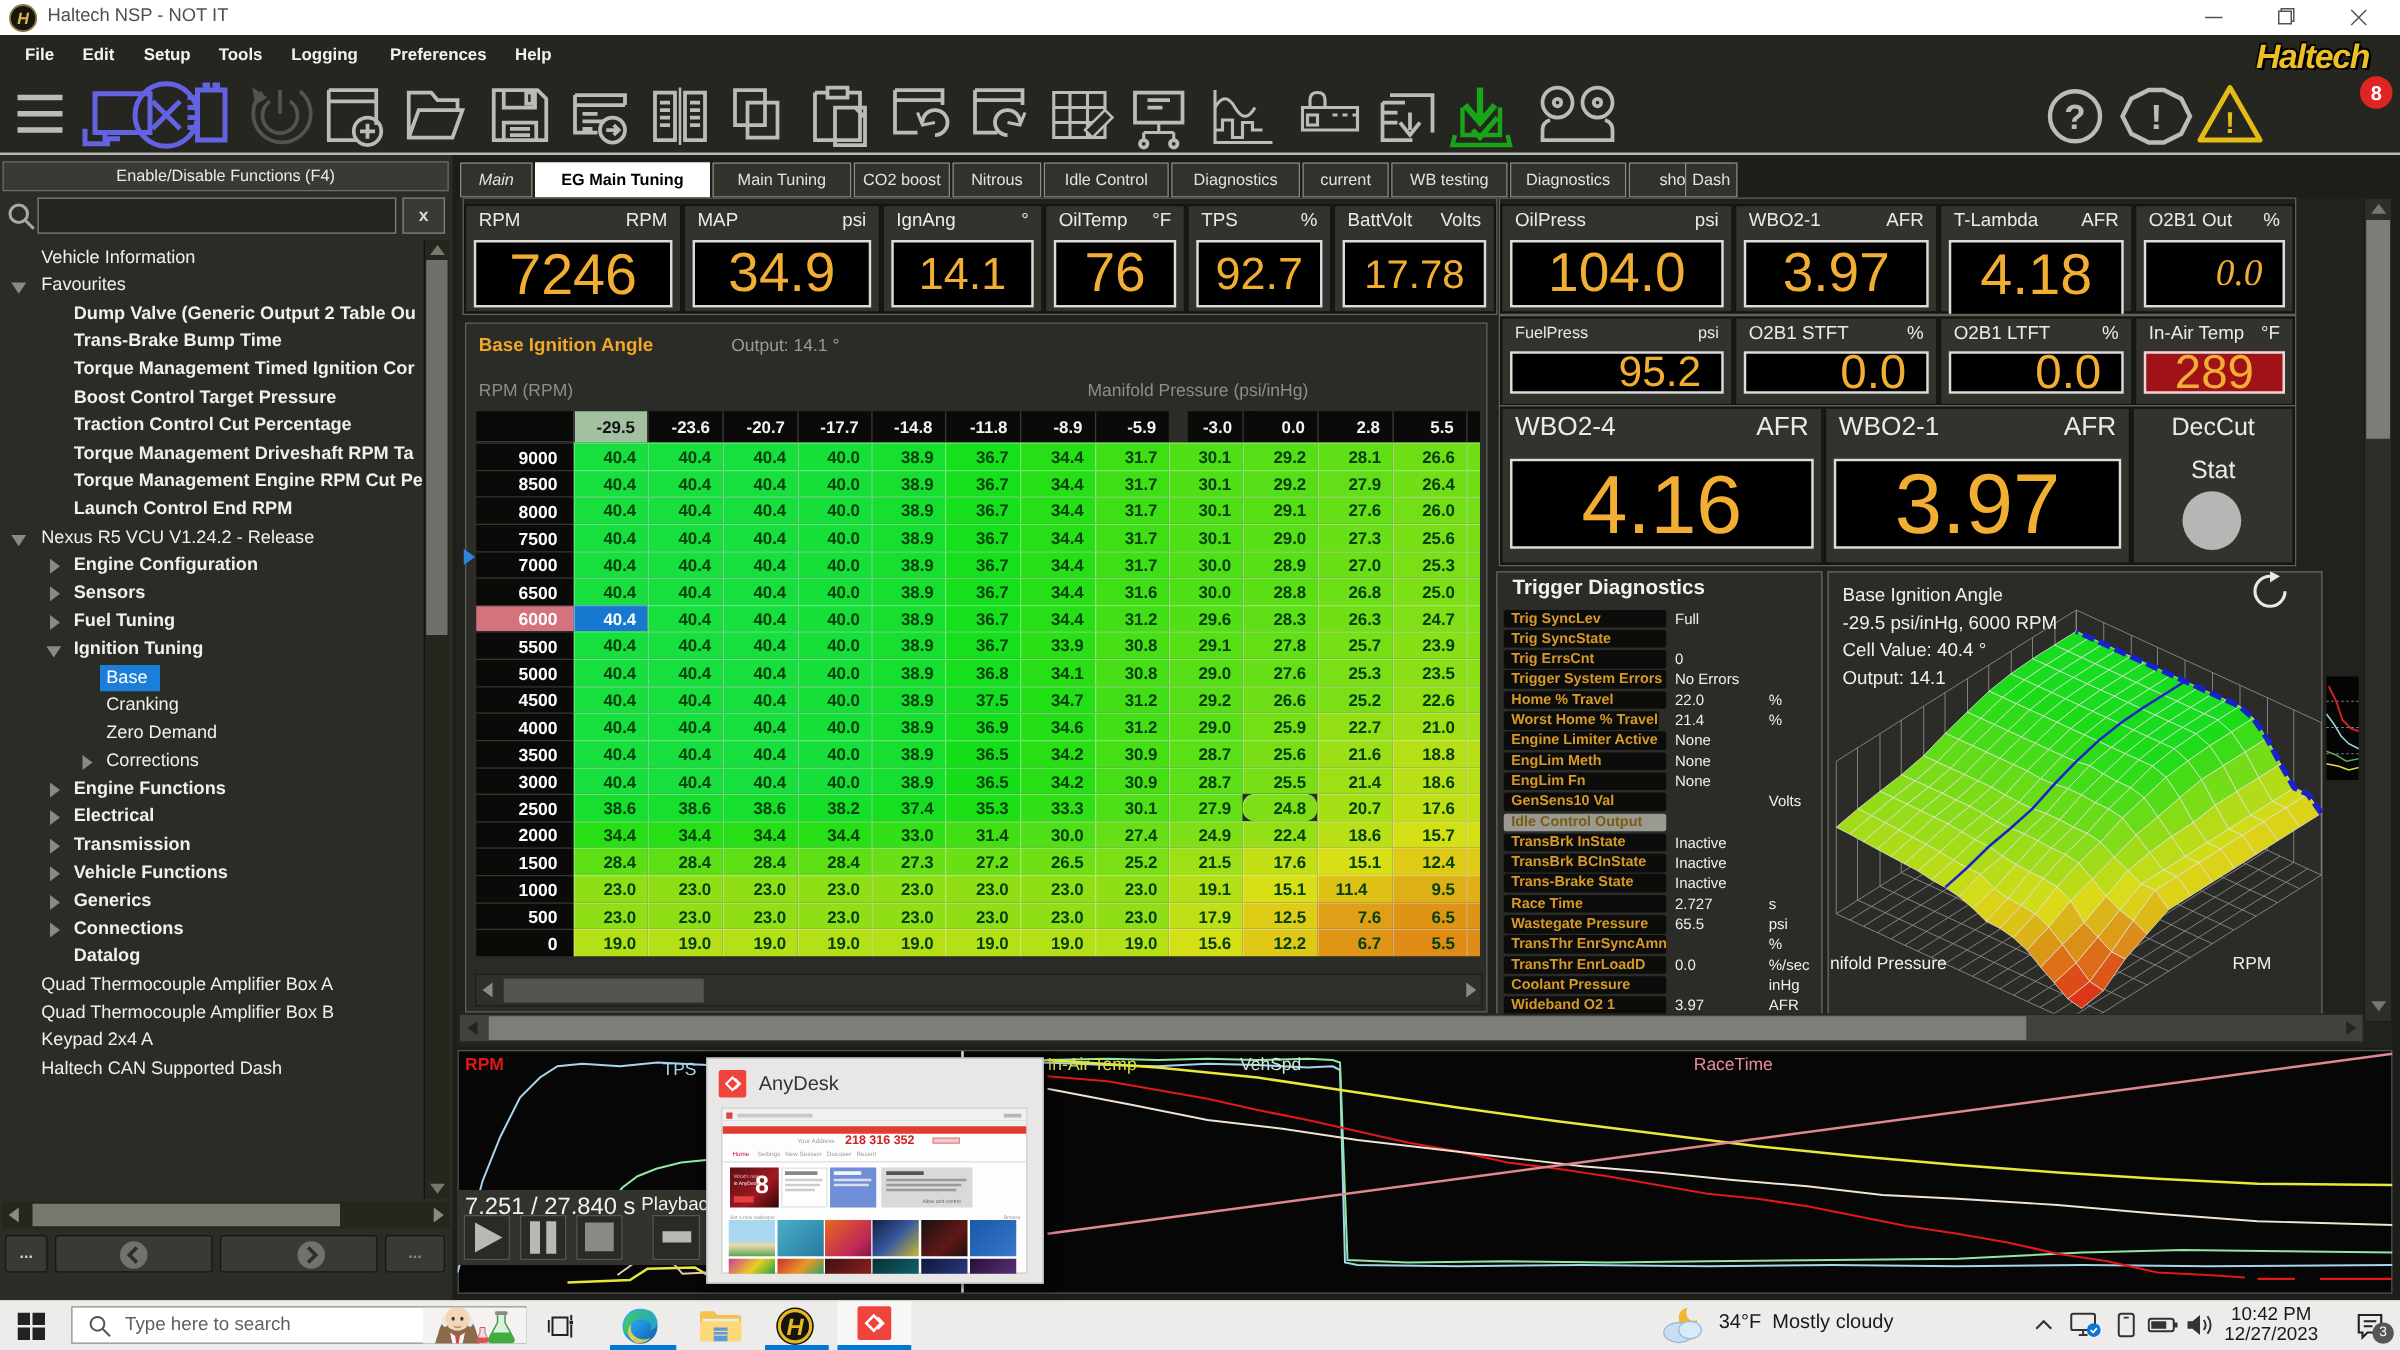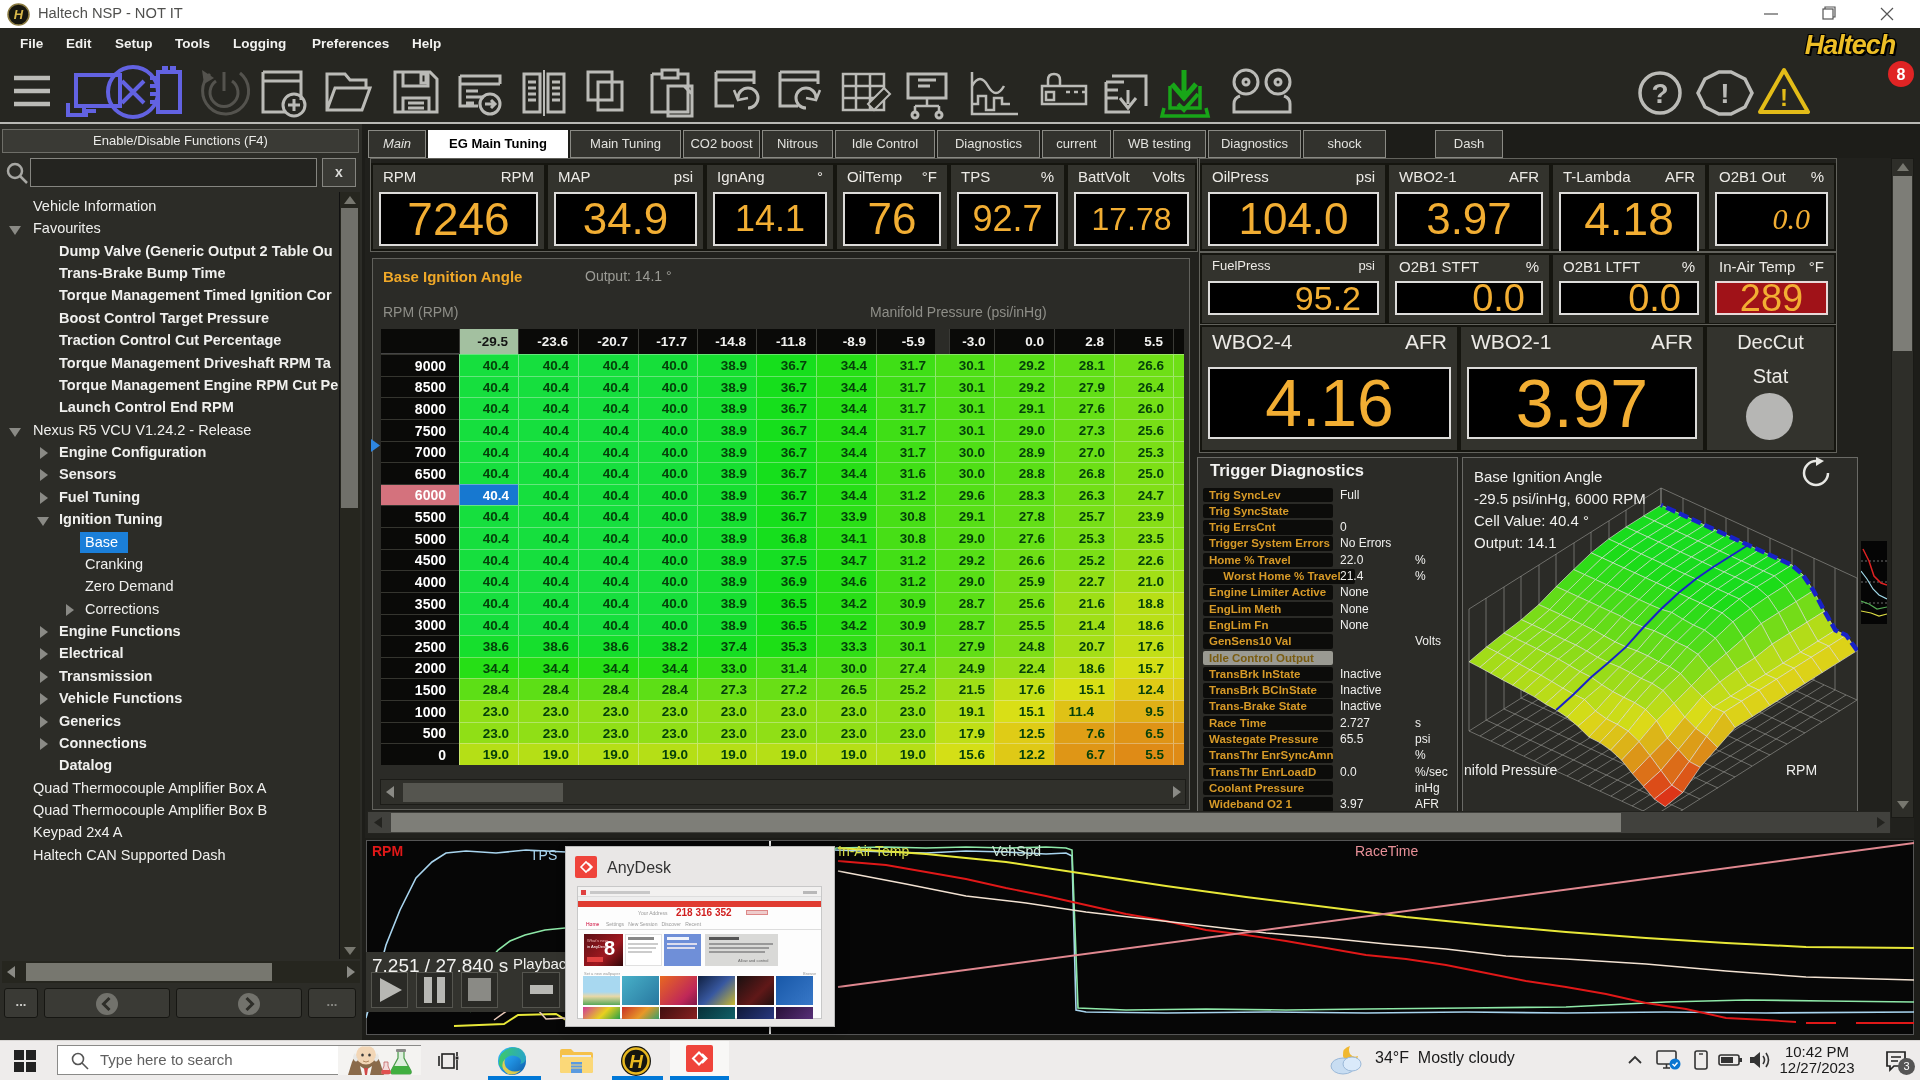--- a/index.html
+++ b/index.html
@@ -240,21 +240,21 @@
 <div class="tabx" style="left:428px;width:140px;background:#fff;color:#000;font-weight:bold;border-color:#fff;">EG Main Tuning</div>
 <div class="tabx" style="left:570px;width:111px;">Main Tuning</div>
 <div class="tabx" style="left:683px;width:77px;">CO2 boost</div>
 <div class="tabx" style="left:762px;width:71px;">Nitrous</div>
 <div class="tabx" style="left:835px;width:100px;">Idle Control</div>
 <div class="tabx" style="left:937px;width:103px;">Diagnostics</div>
 <div class="tabx" style="left:1042px;width:69px;">current</div>
 <div class="tabx" style="left:1113px;width:93px;">WB testing</div>
 <div class="tabx" style="left:1208px;width:93px;">Diagnostics</div>
 <div class="tabx" style="left:1303px;width:83px;">shock</div>
-<div class="tabx" style="left:1435px;width:68px;">Dash</div>
+<div class="tabx" style="left:1348px;width:42px;">Dash</div>
 <div class="abs" style="left:365px;top:158px;width:1549px;height:680px;background:#21211d;"></div>
 <div class="gcell" style="left:371px;top:163px;width:175px;height:88px;"></div>
 <div class="glabel" style="left:383px;top:168px;font-size:15px;">RPM</div>
 <div class="glabel" style="left:371px;top:168px;width:163px;text-align:right;font-size:15px;">RPM</div>
 <div class="gbox" style="left:379px;top:192px;width:159px;height:54px;font-size:46px;text-align:center;line-height:50px;">7246</div>
 <div class="gcell" style="left:546px;top:163px;width:159px;height:88px;"></div>
 <div class="glabel" style="left:558px;top:168px;font-size:15px;">MAP</div>
 <div class="glabel" style="left:546px;top:168px;width:147px;text-align:right;font-size:15px;">psi</div>
 <div class="gbox" style="left:554px;top:192px;width:143px;height:54px;font-size:44px;text-align:center;line-height:50px;">34.9</div>
 <div class="gcell" style="left:705px;top:163px;width:130px;height:88px;"></div>
@@ -526,21 +526,21 @@
 <div class="abs" style="left:381px;top:635px;width:78px;height:22px;background:#0a0a08;color:#fff;font-size:14px;font-weight:bold;text-align:right;line-height:22px;padding-right:13px;border-top:1px solid #35352f;">2500</div>
 <div class="abs" style="left:459px;top:635px;width:59px;height:22px;background:#16df2d;color:#05400a;font-size:13.5px;font-weight:600;text-align:right;line-height:22px;padding-right:9px;border-left:1px solid rgba(230,242,230,0.42);border-top:1px solid rgba(230,242,230,0.38);">38.6</div>
 <div class="abs" style="left:518px;top:635px;width:60px;height:22px;background:#16df2d;color:#05400a;font-size:13.5px;font-weight:600;text-align:right;line-height:22px;padding-right:9px;border-left:1px solid rgba(230,242,230,0.42);border-top:1px solid rgba(230,242,230,0.38);">38.6</div>
 <div class="abs" style="left:578px;top:635px;width:60px;height:22px;background:#16df2d;color:#05400a;font-size:13.5px;font-weight:600;text-align:right;line-height:22px;padding-right:9px;border-left:1px solid rgba(230,242,230,0.42);border-top:1px solid rgba(230,242,230,0.38);">38.6</div>
 <div class="abs" style="left:638px;top:635px;width:59px;height:22px;background:#16df2a;color:#05400a;font-size:13.5px;font-weight:600;text-align:right;line-height:22px;padding-right:9px;border-left:1px solid rgba(230,242,230,0.42);border-top:1px solid rgba(230,242,230,0.38);">38.2</div>
 <div class="abs" style="left:697px;top:635px;width:59px;height:22px;background:#16df22;color:#05400a;font-size:13.5px;font-weight:600;text-align:right;line-height:22px;padding-right:9px;border-left:1px solid rgba(230,242,230,0.42);border-top:1px solid rgba(230,242,230,0.38);">37.4</div>
 <div class="abs" style="left:756px;top:635px;width:60px;height:22px;background:#1ddf16;color:#05400a;font-size:13.5px;font-weight:600;text-align:right;line-height:22px;padding-right:9px;border-left:1px solid rgba(230,242,230,0.42);border-top:1px solid rgba(230,242,230,0.38);">35.3</div>
 <div class="abs" style="left:816px;top:635px;width:60px;height:22px;background:#30df16;color:#05400a;font-size:13.5px;font-weight:600;text-align:right;line-height:22px;padding-right:9px;border-left:1px solid rgba(230,242,230,0.42);border-top:1px solid rgba(230,242,230,0.38);">33.3</div>
 <div class="abs" style="left:876px;top:635px;width:59px;height:22px;background:#4edf16;color:#05400a;font-size:13.5px;font-weight:600;text-align:right;line-height:22px;padding-right:9px;border-left:1px solid rgba(230,242,230,0.42);border-top:1px solid rgba(230,242,230,0.38);">30.1</div>
 <div class="abs" style="left:935px;top:635px;width:59px;height:22px;background:#62df16;color:#05400a;font-size:13.5px;font-weight:600;text-align:right;line-height:22px;padding-right:9px;border-left:1px solid rgba(230,242,230,0.42);border-top:1px solid rgba(230,242,230,0.38);">27.9</div>
-<div class="abs" style="left:994px;top:635px;width:60px;height:22px;background:#7fdf16;color:#05400a;font-size:13.5px;font-weight:600;text-align:right;line-height:22px;padding-right:9px;border-left:1px solid rgba(230,242,230,0.42);border-top:1px solid rgba(230,242,230,0.38);">24.8</div>
+<div class="abs" style="left:994px;top:635px;width:60px;height:22px;background:#7fdf16;color:#05400a;font-size:13.5px;font-weight:600;text-align:right;line-height:22px;padding-right:9px;border-left:1px solid rgba(230,242,230,0.42);border-top:1px solid rgba(230,242,230,0.38);border-radius:10px;">24.8</div>
 <div class="abs" style="left:1054px;top:635px;width:60px;height:22px;background:#a5df16;color:#05400a;font-size:13.5px;font-weight:600;text-align:right;line-height:22px;padding-right:9px;border-left:1px solid rgba(230,242,230,0.42);border-top:1px solid rgba(230,242,230,0.38);">20.7</div>
 <div class="abs" style="left:1114px;top:635px;width:59px;height:22px;background:#c2df16;color:#05400a;font-size:13.5px;font-weight:600;text-align:right;line-height:22px;padding-right:9px;border-left:1px solid rgba(230,242,230,0.42);border-top:1px solid rgba(230,242,230,0.38);">17.6</div>
 <div class="abs" style="left:1173px;top:635px;width:11px;height:22px;background:#c2df16;border-left:1px solid rgba(230,242,230,0.42);border-top:1px solid rgba(230,242,230,0.38);"></div>
 <div class="abs" style="left:381px;top:657px;width:78px;height:21px;background:#0a0a08;color:#fff;font-size:14px;font-weight:bold;text-align:right;line-height:21px;padding-right:13px;border-top:1px solid #35352f;">2000</div>
 <div class="abs" style="left:459px;top:657px;width:59px;height:21px;background:#26df16;color:#05400a;font-size:13.5px;font-weight:600;text-align:right;line-height:21px;padding-right:9px;border-left:1px solid rgba(230,242,230,0.42);border-top:1px solid rgba(230,242,230,0.38);">34.4</div>
 <div class="abs" style="left:518px;top:657px;width:60px;height:21px;background:#26df16;color:#05400a;font-size:13.5px;font-weight:600;text-align:right;line-height:21px;padding-right:9px;border-left:1px solid rgba(230,242,230,0.42);border-top:1px solid rgba(230,242,230,0.38);">34.4</div>
 <div class="abs" style="left:578px;top:657px;width:60px;height:21px;background:#26df16;color:#05400a;font-size:13.5px;font-weight:600;text-align:right;line-height:21px;padding-right:9px;border-left:1px solid rgba(230,242,230,0.42);border-top:1px solid rgba(230,242,230,0.38);">34.4</div>
 <div class="abs" style="left:638px;top:657px;width:59px;height:21px;background:#26df16;color:#05400a;font-size:13.5px;font-weight:600;text-align:right;line-height:21px;padding-right:9px;border-left:1px solid rgba(230,242,230,0.42);border-top:1px solid rgba(230,242,230,0.38);">34.4</div>
 <div class="abs" style="left:697px;top:657px;width:59px;height:21px;background:#33df16;color:#05400a;font-size:13.5px;font-weight:600;text-align:right;line-height:21px;padding-right:9px;border-left:1px solid rgba(230,242,230,0.42);border-top:1px solid rgba(230,242,230,0.38);">33.0</div>
 <div class="abs" style="left:756px;top:657px;width:60px;height:21px;background:#42df16;color:#05400a;font-size:13.5px;font-weight:600;text-align:right;line-height:21px;padding-right:9px;border-left:1px solid rgba(230,242,230,0.42);border-top:1px solid rgba(230,242,230,0.38);">31.4</div>
@@ -625,21 +625,21 @@
 <div class="abs" style="left:1203px;top:487.5px;width:130px;height:14.5px;background:#0c0c0a;color:#d79a28;font-size:11.5px;font-weight:bold;padding-left:6px;line-height:14.5px;white-space:nowrap;overflow:hidden;border-radius:2px;">Trig SyncLev</div>
 <div class="abs" style="left:1340px;top:487.5px;font-size:12px;color:#f0f0ee;line-height:14.5px;">Full</div>
 <div class="abs" style="left:1203px;top:503.8px;width:130px;height:14.5px;background:#0c0c0a;color:#d79a28;font-size:11.5px;font-weight:bold;padding-left:6px;line-height:14.5px;white-space:nowrap;overflow:hidden;border-radius:2px;">Trig SyncState</div>
 <div class="abs" style="left:1203px;top:520.1px;width:130px;height:14.5px;background:#0c0c0a;color:#d79a28;font-size:11.5px;font-weight:bold;padding-left:6px;line-height:14.5px;white-space:nowrap;overflow:hidden;border-radius:2px;">Trig ErrsCnt</div>
 <div class="abs" style="left:1340px;top:520.1px;font-size:12px;color:#f0f0ee;line-height:14.5px;">0</div>
 <div class="abs" style="left:1203px;top:536.4px;width:130px;height:14.5px;background:#0c0c0a;color:#d79a28;font-size:11.5px;font-weight:bold;padding-left:6px;line-height:14.5px;white-space:nowrap;overflow:hidden;border-radius:2px;">Trigger System Errors</div>
 <div class="abs" style="left:1340px;top:536.4px;font-size:12px;color:#f0f0ee;line-height:14.5px;">No Errors</div>
 <div class="abs" style="left:1203px;top:552.7px;width:130px;height:14.5px;background:#0c0c0a;color:#d79a28;font-size:11.5px;font-weight:bold;padding-left:6px;line-height:14.5px;white-space:nowrap;overflow:hidden;border-radius:2px;">Home % Travel</div>
 <div class="abs" style="left:1340px;top:552.7px;font-size:12px;color:#f0f0ee;line-height:14.5px;">22.0</div>
 <div class="abs" style="left:1415px;top:552.7px;font-size:12px;color:#f0f0ee;line-height:14.5px;">%</div>
-<div class="abs" style="left:1203px;top:569.0px;width:152px;height:14.5px;background:#0c0c0a;color:#d79a28;font-size:11.5px;font-weight:bold;padding-left:6px;line-height:14.5px;white-space:nowrap;overflow:hidden;border-radius:2px;text-align:center;">Worst Home % Travel</div>
+<div class="abs" style="left:1203px;top:569.0px;width:124px;height:14.5px;background:#0c0c0a;color:#d79a28;font-size:11.5px;font-weight:bold;padding-left:6px;line-height:14.5px;white-space:nowrap;overflow:hidden;border-radius:2px;">Worst Home % Travel</div>
 <div class="abs" style="left:1340px;top:569.0px;font-size:12px;color:#f0f0ee;line-height:14.5px;">21.4</div>
 <div class="abs" style="left:1415px;top:569.0px;font-size:12px;color:#f0f0ee;line-height:14.5px;">%</div>
 <div class="abs" style="left:1203px;top:585.3px;width:130px;height:14.5px;background:#0c0c0a;color:#d79a28;font-size:11.5px;font-weight:bold;padding-left:6px;line-height:14.5px;white-space:nowrap;overflow:hidden;border-radius:2px;">Engine Limiter Active</div>
 <div class="abs" style="left:1340px;top:585.3px;font-size:12px;color:#f0f0ee;line-height:14.5px;">None</div>
 <div class="abs" style="left:1203px;top:601.6px;width:130px;height:14.5px;background:#0c0c0a;color:#d79a28;font-size:11.5px;font-weight:bold;padding-left:6px;line-height:14.5px;white-space:nowrap;overflow:hidden;border-radius:2px;">EngLim Meth</div>
 <div class="abs" style="left:1340px;top:601.6px;font-size:12px;color:#f0f0ee;line-height:14.5px;">None</div>
 <div class="abs" style="left:1203px;top:617.9px;width:130px;height:14.5px;background:#0c0c0a;color:#d79a28;font-size:11.5px;font-weight:bold;padding-left:6px;line-height:14.5px;white-space:nowrap;overflow:hidden;border-radius:2px;">EngLim Fn</div>
 <div class="abs" style="left:1340px;top:617.9px;font-size:12px;color:#f0f0ee;line-height:14.5px;">None</div>
 <div class="abs" style="left:1203px;top:634.2px;width:130px;height:14.5px;background:#0c0c0a;color:#d79a28;font-size:11.5px;font-weight:bold;padding-left:6px;line-height:14.5px;white-space:nowrap;overflow:hidden;border-radius:2px;">GenSens10 Val</div>
 <div class="abs" style="left:1415px;top:634.2px;font-size:12px;color:#f0f0ee;line-height:14.5px;">Volts</div>

